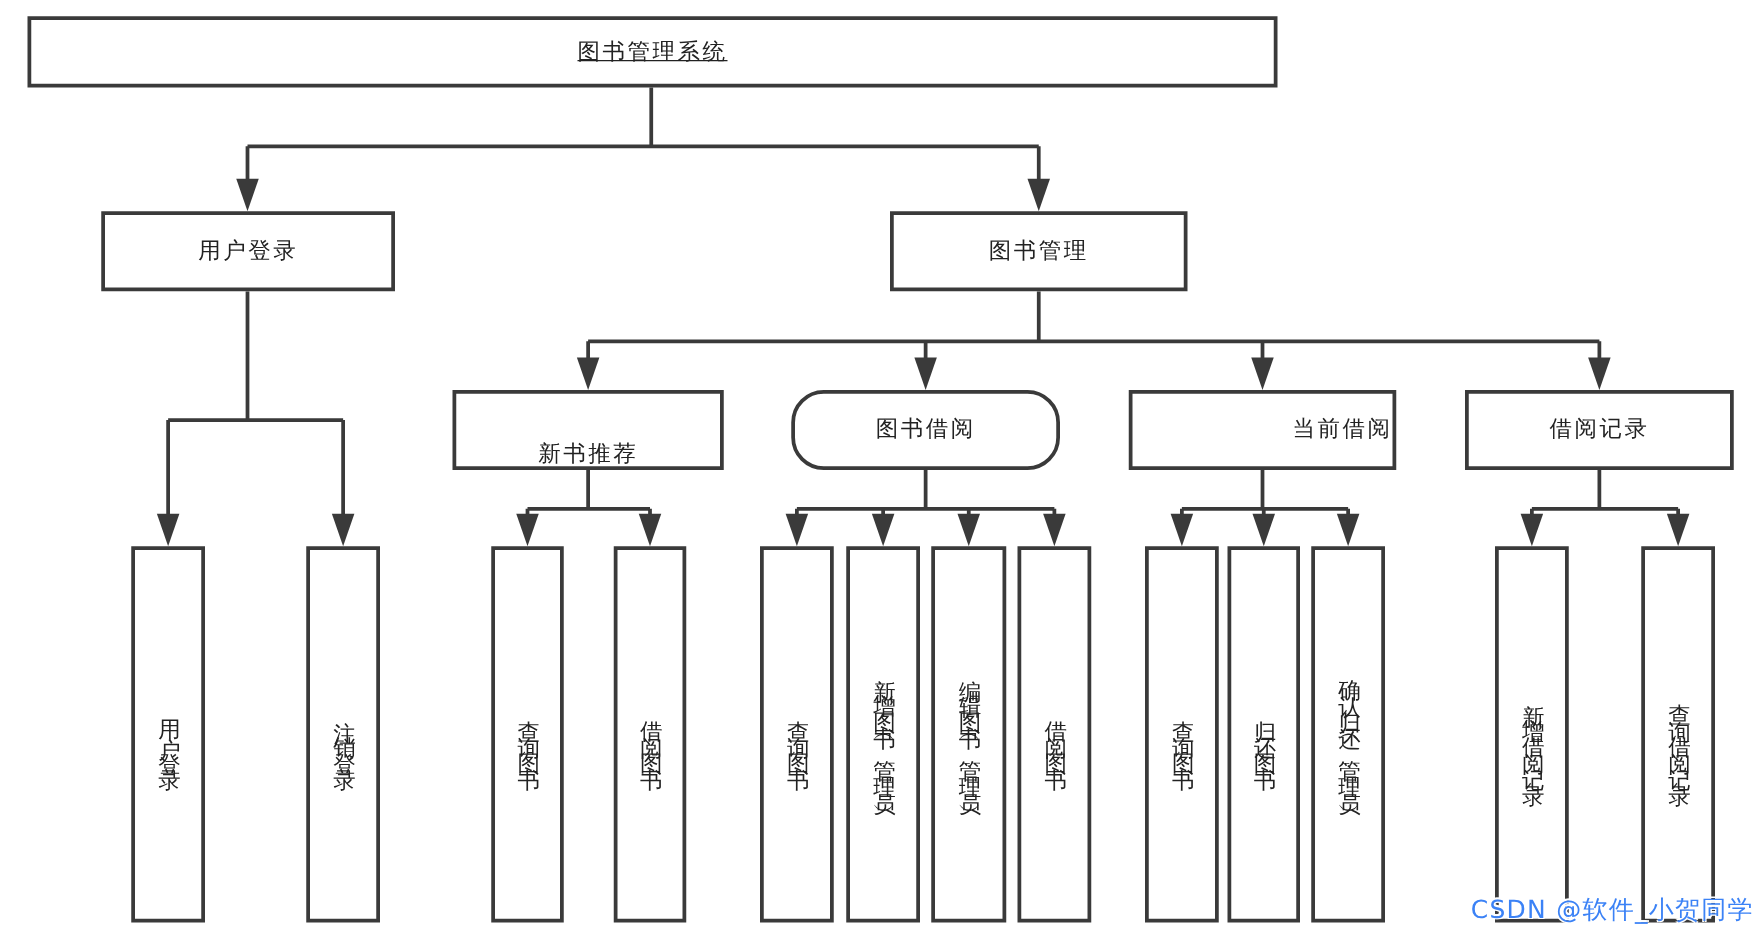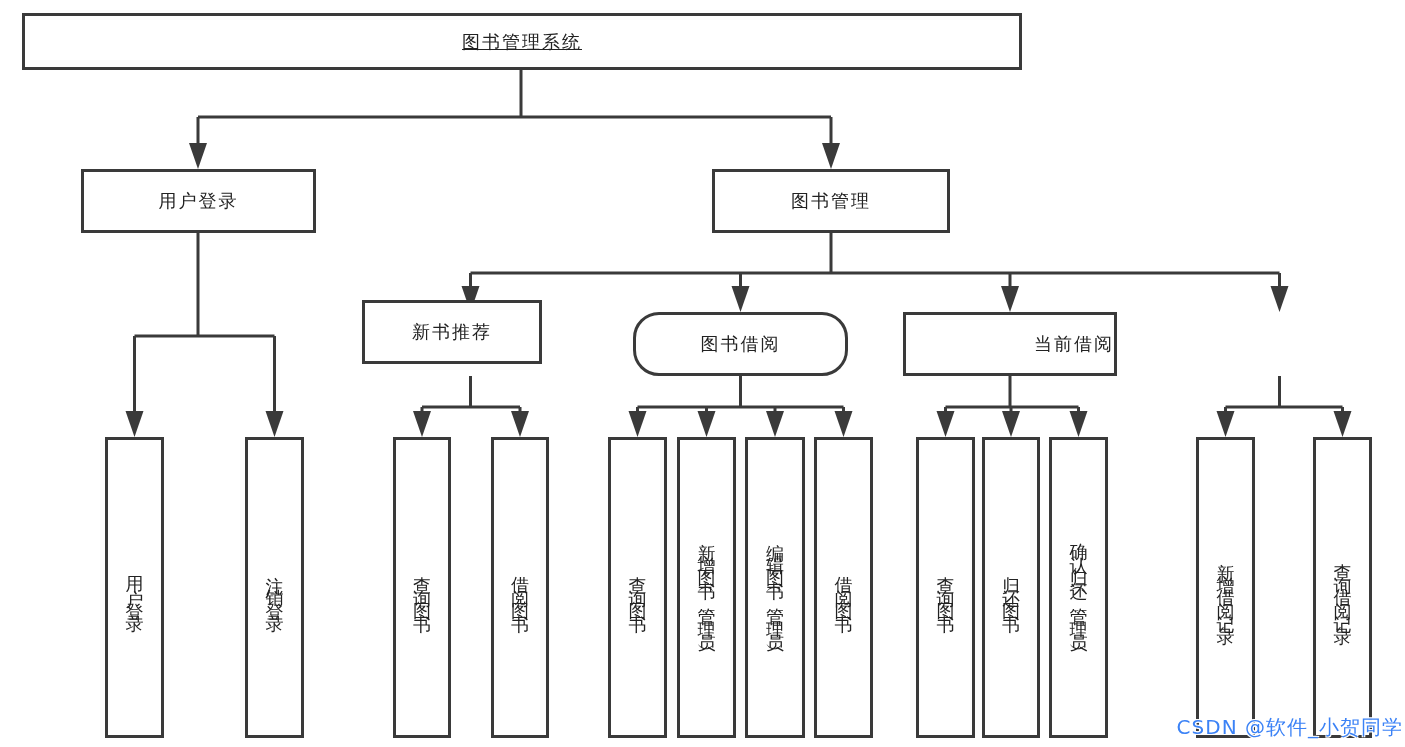--- a/index.html
+++ b/index.html
@@ -98,28 +98,31 @@
     <span class="hlabel">图书管理系统</span>
   </div>
 
   <div class="box" style="left:81px; top:169px; width:235px; height:64px;">
     <span class="hlabel">用户登录</span>
   </div>
   <div class="box" style="left:712px; top:169px; width:238px; height:64px;">
     <span class="hlabel">图书管理</span>
   </div>
 
-  <div class="box" style="left:362px; top:300px; width:180px; height:64px;">
+  <div class="box" style="left:362px; top:312px; width:217px; height:64px;align-items:flex-end;">
     <span class="hlabel">新书推荐</span>
   </div>
   <div class="box" style="left:633px; top:312px; width:215px; height:64px;border-radius:26px;">
     <span class="hlabel">图书借阅</span>
   </div>
   <div class="box" style="left:903px; top:312px; width:214px; height:64px;justify-content:flex-end;">
     <span class="hlabel">当前借阅</span>
+  </div>
+  <div class="box" style="left:1172px; top:312px; width:215px; height:64px;">
+    <span class="hlabel">借阅记录</span>
   </div>
 
   <div class="box vbox" style="left:105px; top:437px; width:59px; height:301px;">
     <span>用户登录</span>
   </div>
   <div class="box vbox" style="left:245px; top:437px; width:59px; height:301px;">
     <span>注销登录</span>
   </div>
 
   <div class="box vbox" style="left:393px; top:437px; width:58px; height:301px;">

